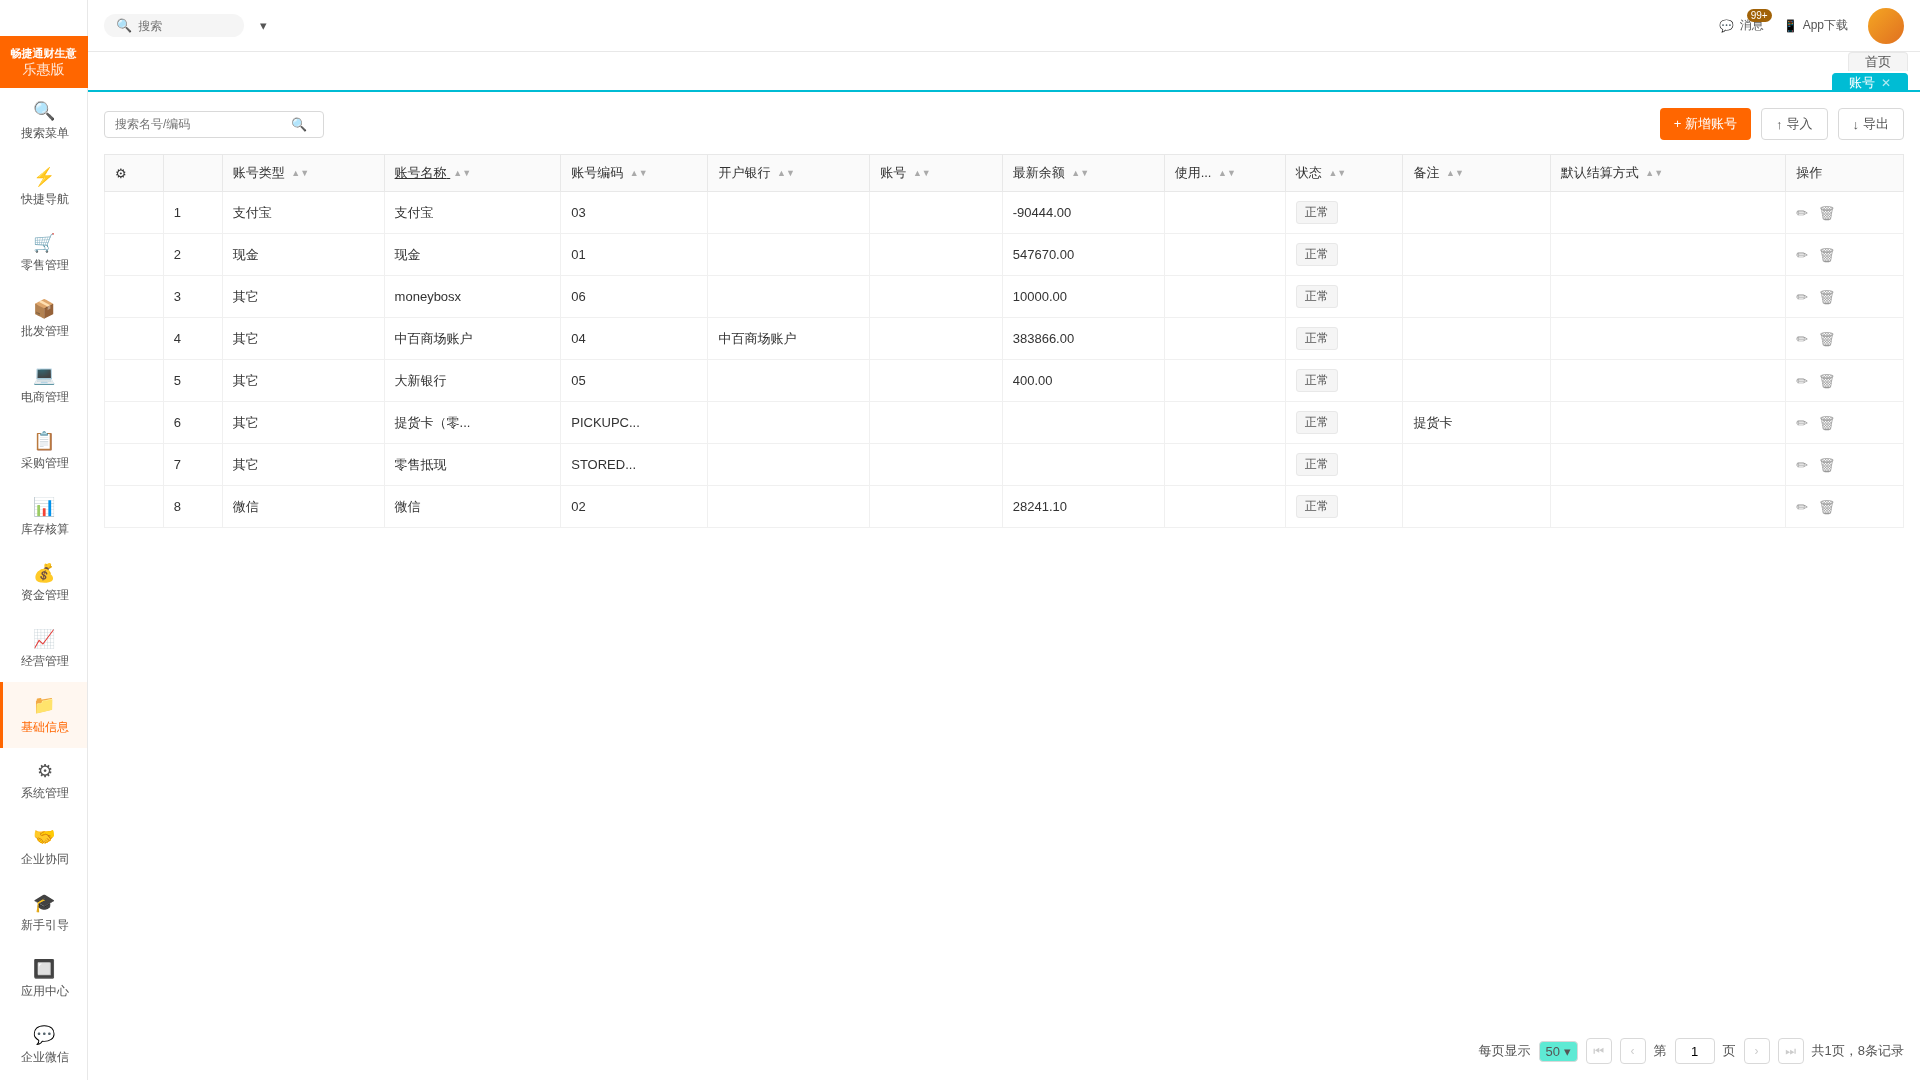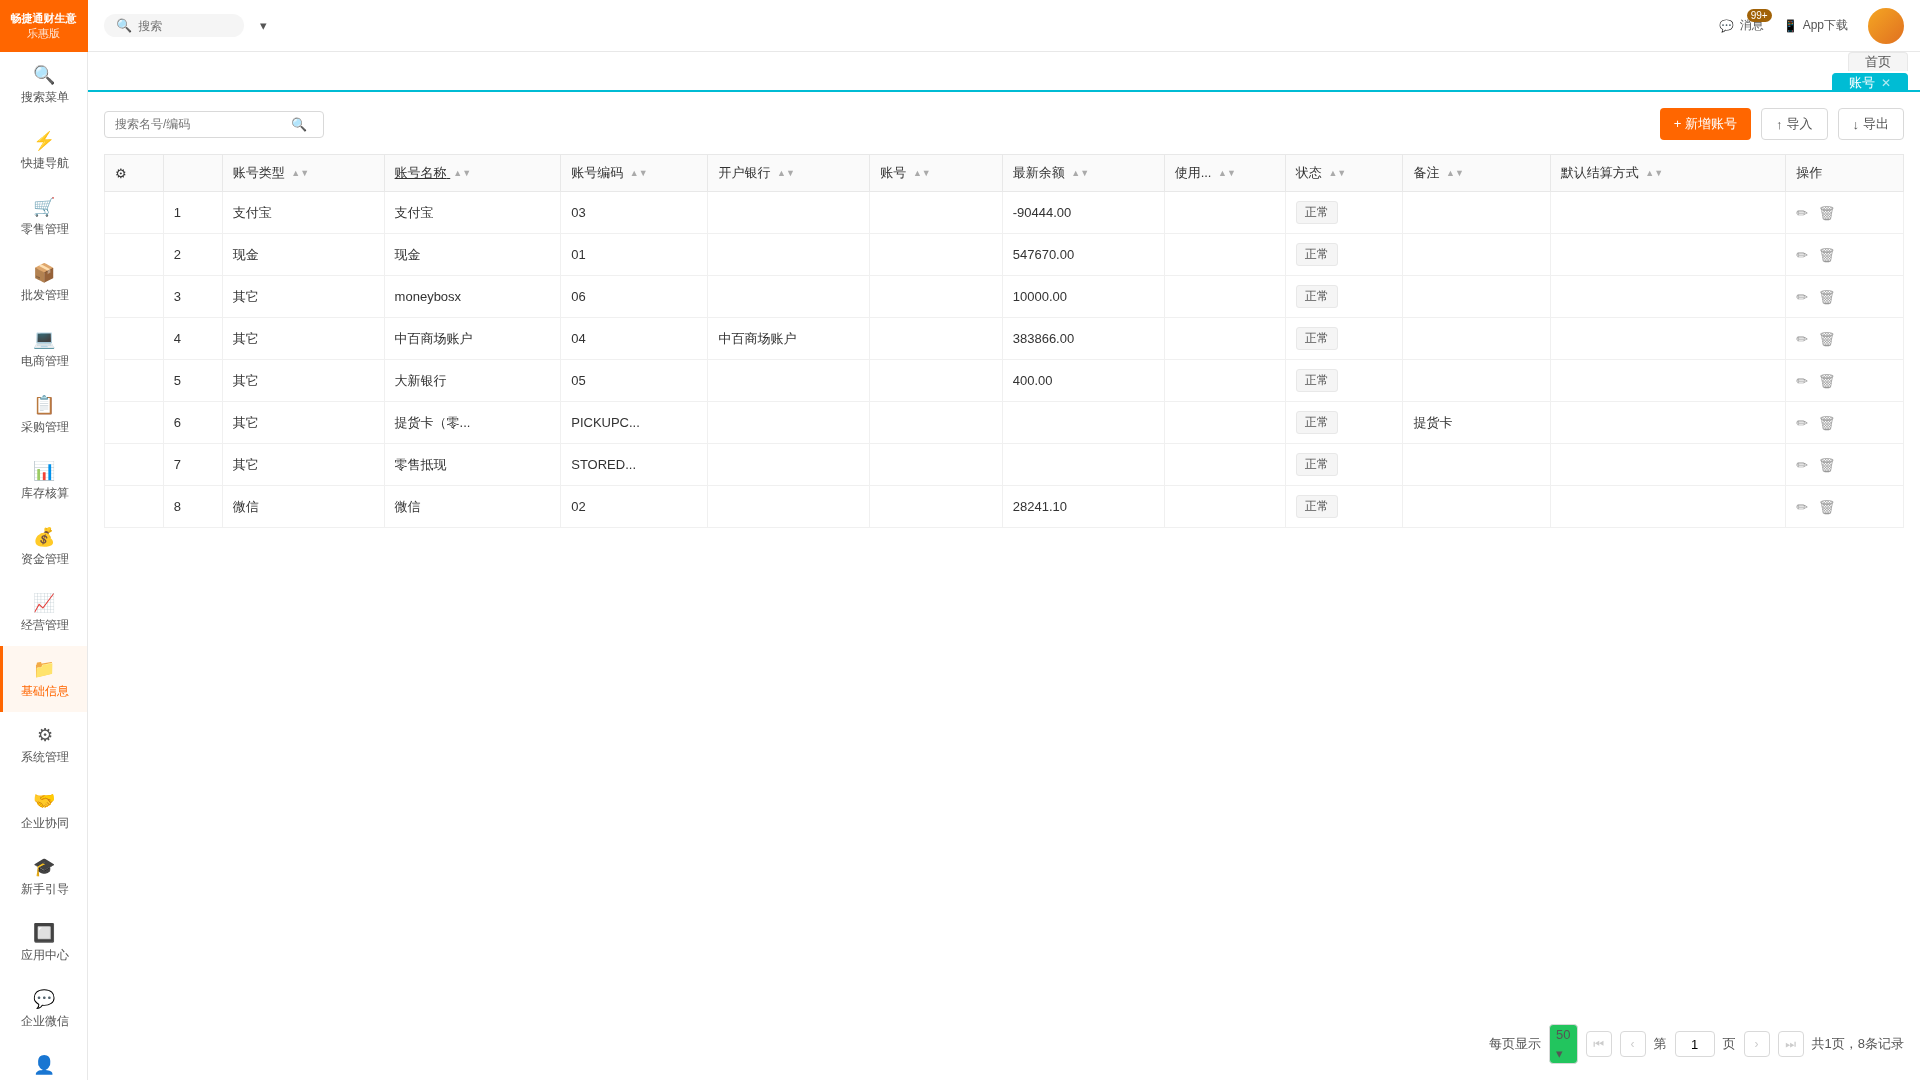--- a/index.html
+++ b/index.html
@@ -17,29 +17,30 @@
       z-index: 10;
     }
     .sidebar-logo {
       width: 88px;
       height: 52px;
       background: #ff6600;
       display: flex;
       align-items: center;
       justify-content: center;
       flex-direction: column;
+      margin-top: 36px;
     }
     .sidebar-logo-text {
       color: white;
       font-size: 11px;
       font-weight: bold;
     }
     .sidebar-logo-sub {
       color: rgba(255,255,255,0.85);
-      font-size: 11px;
+      font-size: 14px;
     }
     .sidebar-nav {
       width: 100%;
       flex: 1;
       overflow-y: auto;
     }
     .sidebar-item {
       width: 100%;
       padding: 12px 0;
       display: flex;
@@ -304,23 +305,22 @@
       font-size: 13px;
       color: #555;
     }
     .page-size-select {
       display: flex;
       align-items: flex-start;
       border: 1px solid #d9d9d9;
       border-radius: 4px;
       padding: 2px 6px;
       gap: 4px;
-      background: #22c55e;
-      cursor: pointer;
-      flex-direction: column;
+      background: #5eead4;
+      cursor: pointer;
     }
     .page-btn {
       width: 26px;
       height: 26px;
       border: 1px solid #d9d9d9;
       border-radius: 4px;
       background: #fff;
       cursor: pointer;
       display: flex;
       align-items: center;

